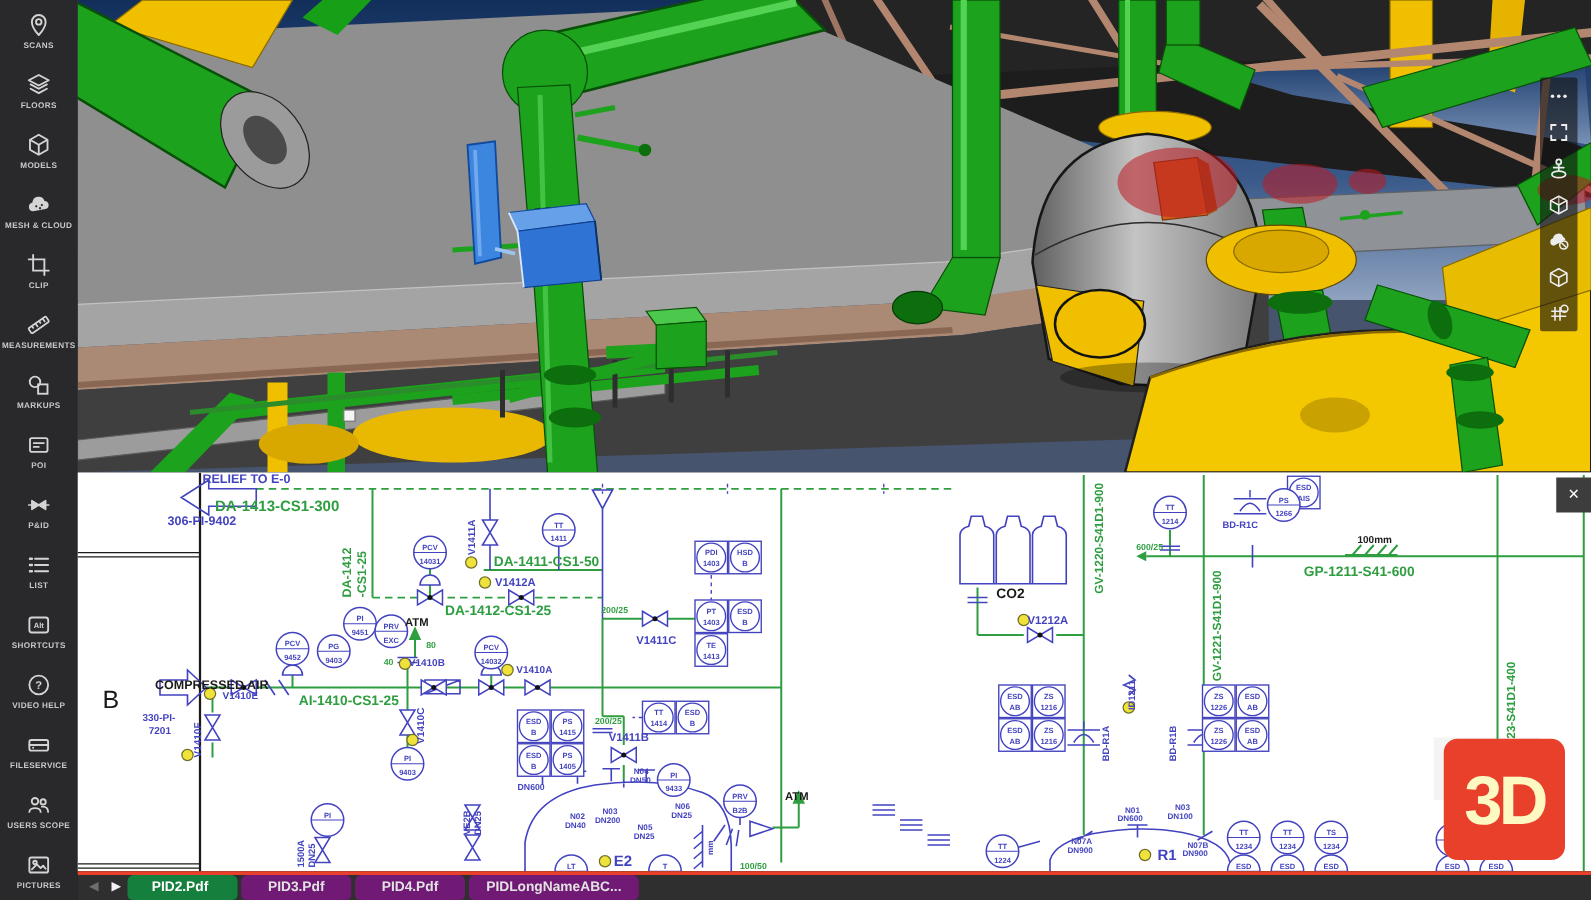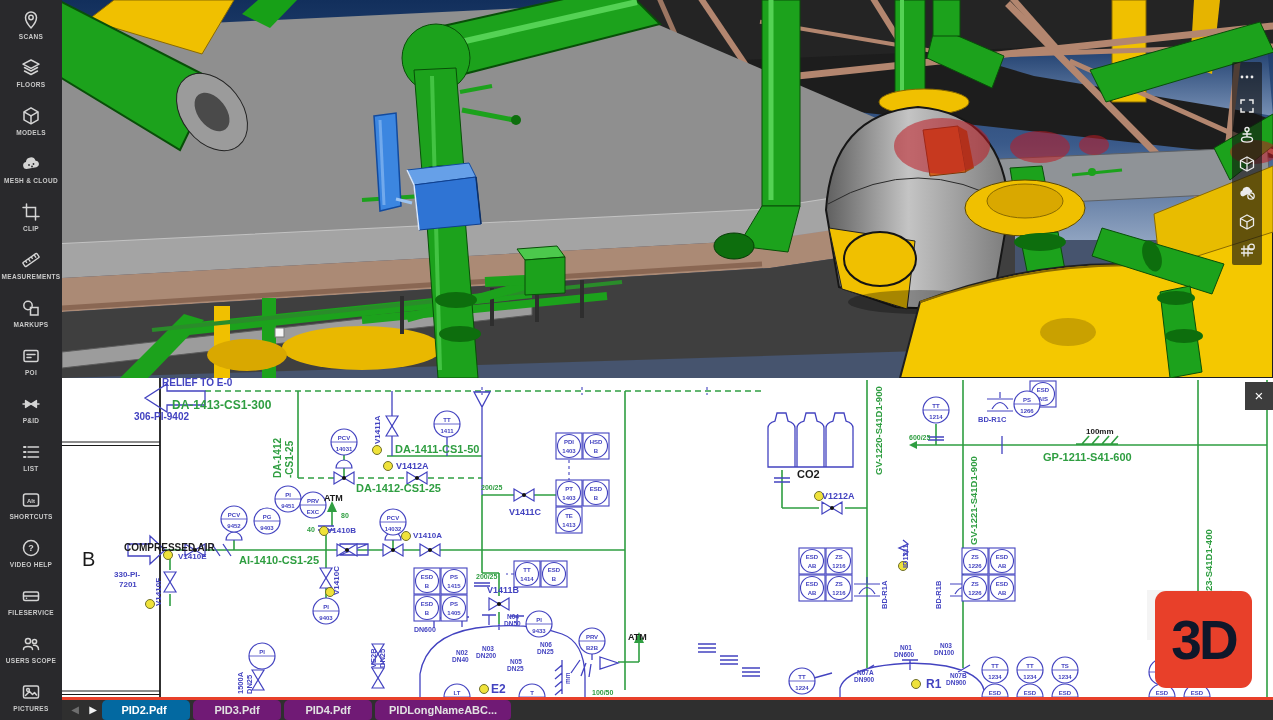--- a/index.html
+++ b/index.html
@@ -23,33 +23,33 @@
                   border-radius:2px;display:flex;flex-direction:column;align-items:center;z-index:30;}
   .vt-btn{width:30px;height:29px;display:flex;align-items:center;justify-content:center;cursor:pointer;border:0;background:transparent;padding:0;}
   
   #pid-panel{position:absolute;left:0;top:378px;width:1211px;height:319px;background:#ffffff;overflow:hidden;}
   #pidsvg{display:block;width:1211px;height:319px;}
   #pid-close{position:absolute;top:4px;right:0;width:28px;height:28px;background:#3d3d3d;color:#fff;
              border:0;font-size:15px;line-height:28px;text-align:center;cursor:pointer;padding:0;
              font-family:"Liberation Sans",sans-serif;}
   
   #brand-logo{position:absolute;right:21px;bottom:32px;width:97px;height:97px;background:#e8402a;
-              border-radius:11px;color:#0f172a;font-size:55px;font-weight:800;letter-spacing:-3px;
+              border-radius:11px;color:#fef9c3;font-size:55px;font-weight:800;letter-spacing:-3px;
               display:flex;align-items:center;justify-content:center;z-index:35;}
   
   #tabbar{position:absolute;left:0;bottom:0;width:1211px;height:23px;background:#2f2f2f;
           border-top:3.5px solid #e8402a;display:flex;align-items:flex-start;z-index:34;}
   .tb-arrow{width:18px;height:19px;border:0;background:transparent;font-size:10px;cursor:pointer;
             padding:0;line-height:19px;}
   .tb-arrow.prev{color:#6e6e6e;margin-left:4px;}
   .tb-arrow.next{color:#f2f2f2;}
   .tab{height:20px;min-width:88px;padding:0 14px;margin-right:3px;border:0;border-radius:5px 5px 4px 4px;
        background:#701a75;color:#e2e2e2;font-size:11px;font-weight:700;cursor:pointer;line-height:19px;
        font-family:"Liberation Sans",sans-serif;white-space:nowrap;}
-  .tab.active{background:#0369a1;color:#fff;padding-left:10px;}
+  .tab.active{background:#15803d;color:#fff;padding-left:10px;}
   .tab:first-of-type{margin-left:18px;}
   svg text{font-family:"Liberation Sans","DejaVu Sans",sans-serif;}
 </style>
 </head>
 <body>
 
 <div id="app">
 
   <aside id="sidebar">
     <div class="sb-item">

